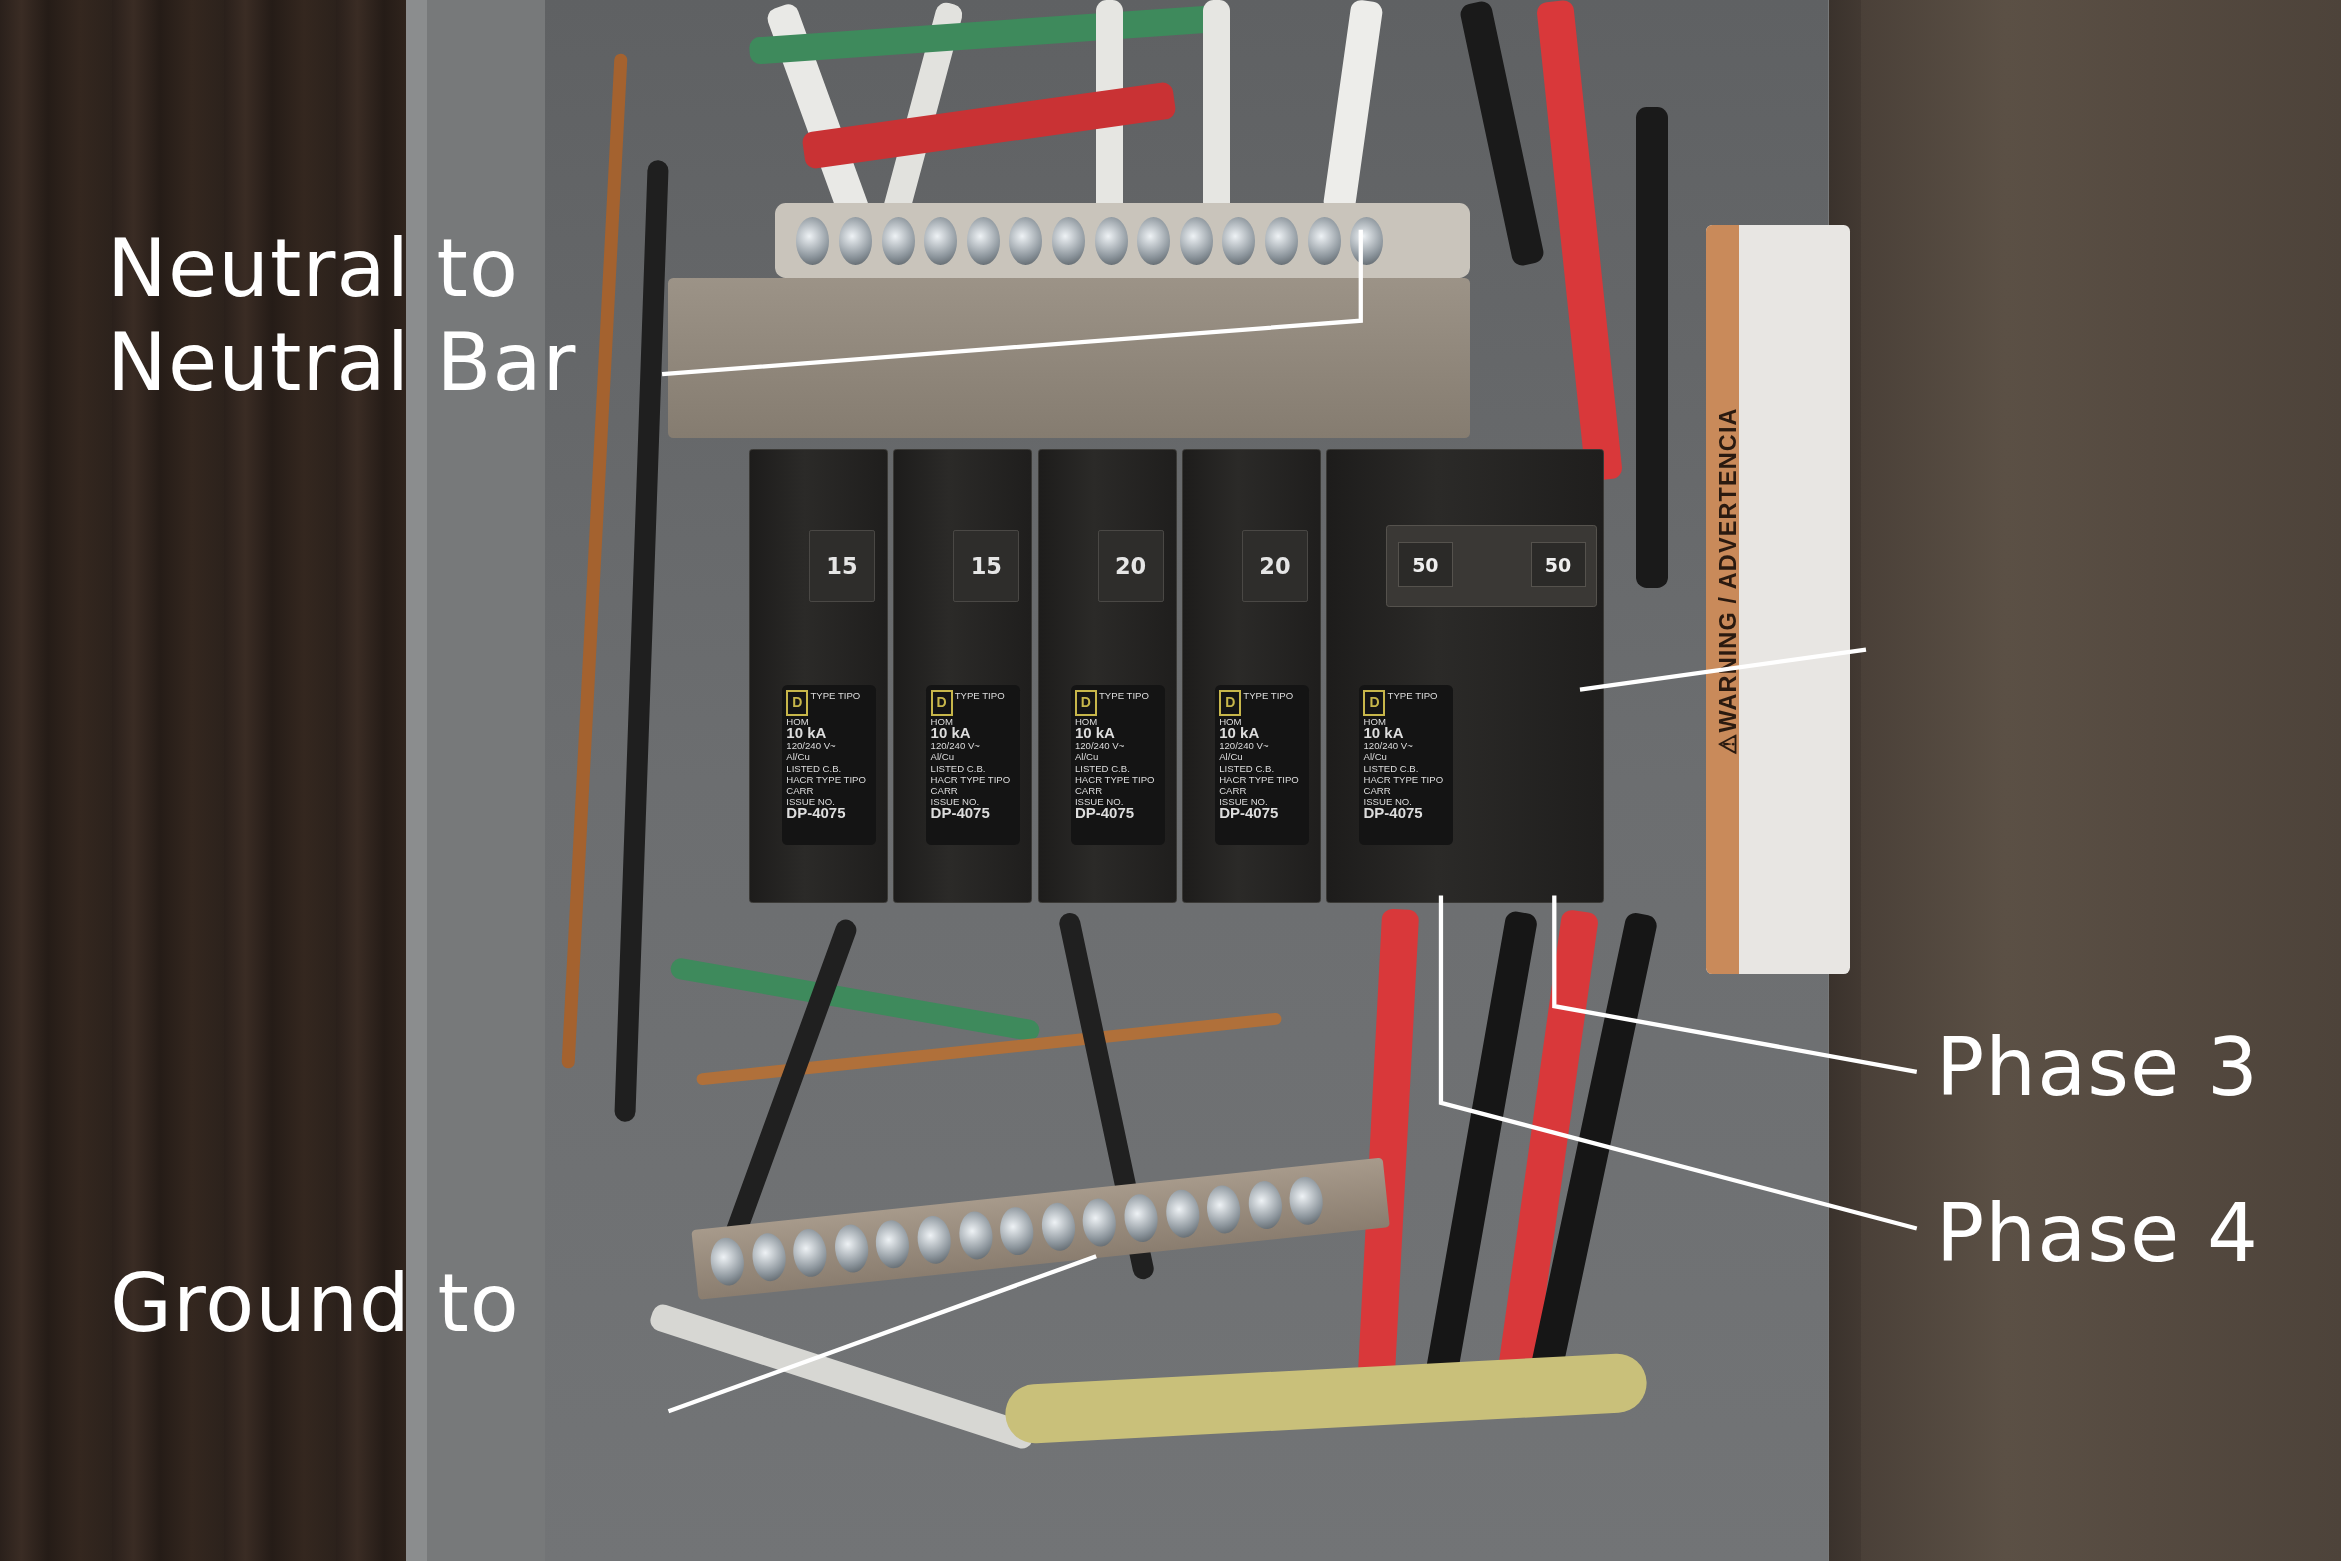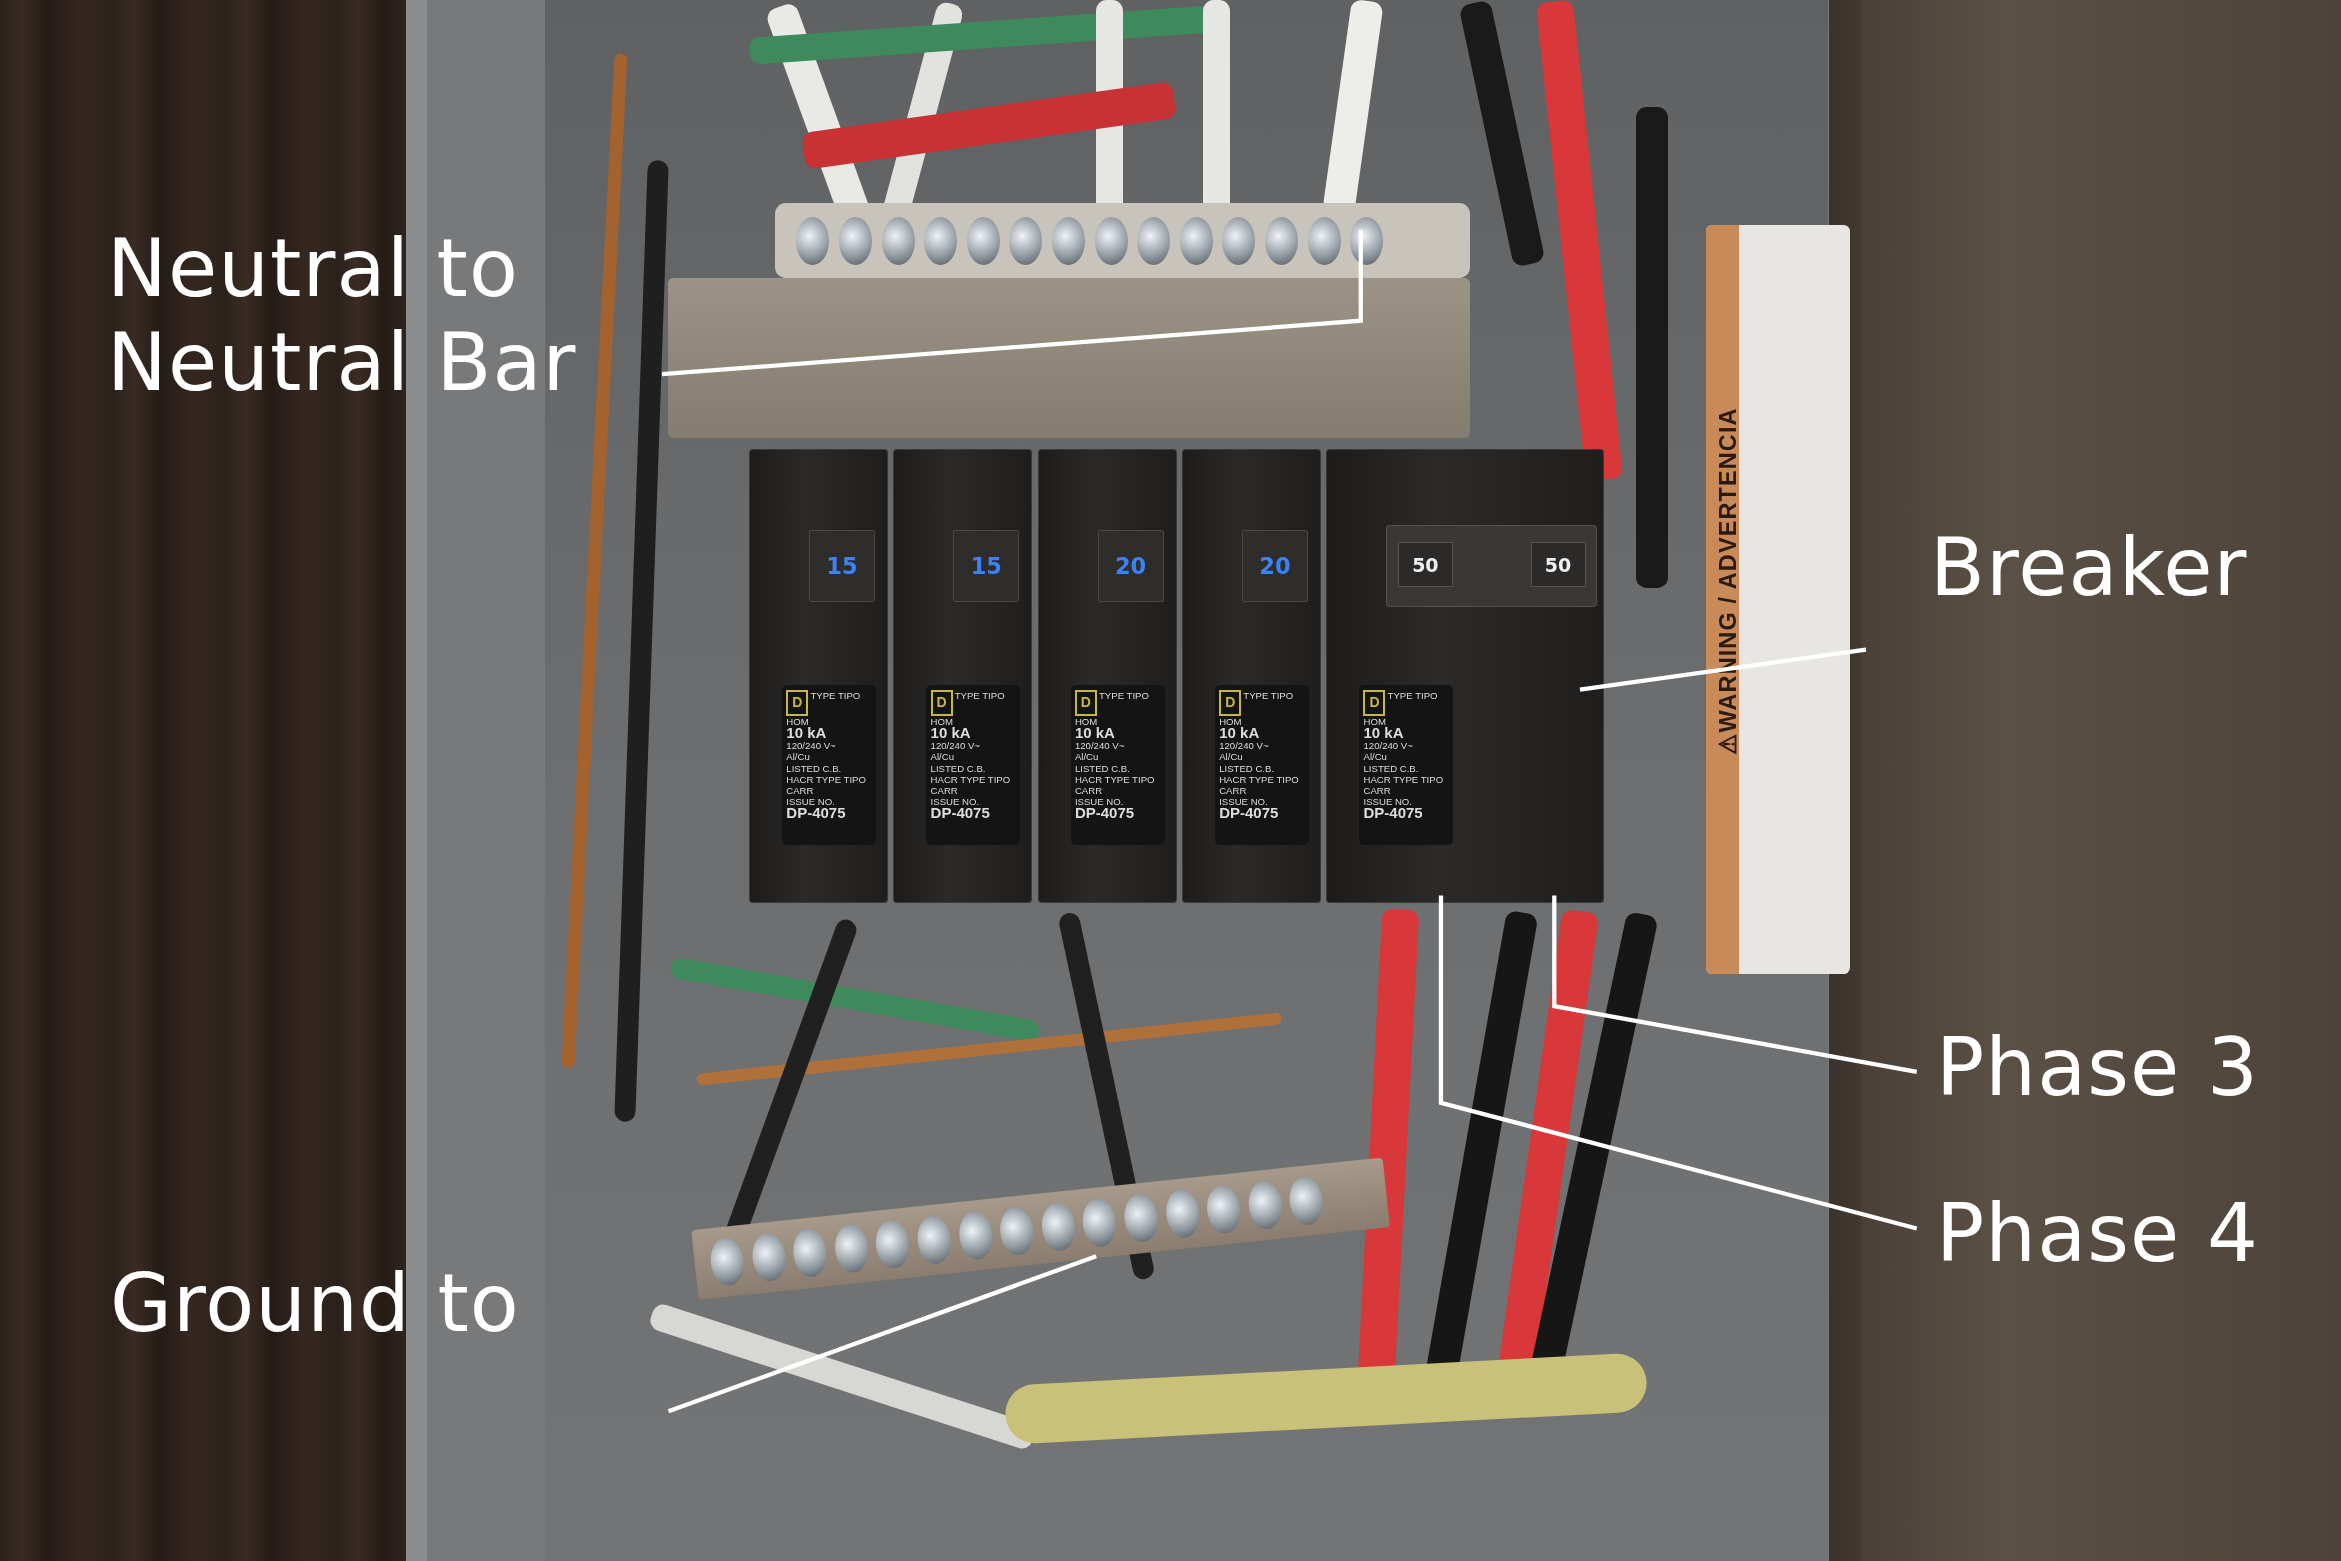--- a/index.html
+++ b/index.html
@@ -16,21 +16,21 @@
   .panel-inner { left:545px; top:0; width:1283px; height:1561px; background:linear-gradient(180deg,#5f6163 0%,#6c6e70 50%,#727476 100%); }
   
   .neutral-plate { left:668px; top:278px; width:802px; height:160px; background:linear-gradient(180deg,#9c9387,#857c70); border-radius:5.3px; }
   .neutral-bar { left:775px; top:203px; width:695px; height:75px; background:#c9c4bb; border-radius:10.7px; display:flex; align-items:center; padding-left:21.4px; gap:9.6px; box-sizing:border-box; }
   .screw { width:33px; height:48px; border-radius:50%; background:radial-gradient(circle at 40% 40%, #eef2f5, #8c959c 60%, #4d5459); flex:0 0 auto; }
   .ground-bar { left:695px; top:1230px; width:695px; height:70px; background:linear-gradient(180deg,#a79a8b,#8a7d6f); transform:rotate(-6deg); transform-origin:left center; display:flex; align-items:center; padding-left:16px; gap:8.6px; box-sizing:border-box; border-radius:4.3px; }
   
   .breakers { left:749px; top:449px; width:952px; height:454px; display:flex; gap:5.3px; }
   .breaker { position:relative; width:139px; height:454px; background:linear-gradient(90deg,#1d1c1b,#2b2a28 40%,#1f1e1d); border:1.6px solid #3a3936; border-radius:3.2px; box-sizing:border-box; }
   .breaker.wide { width:278px; }
-  .handle { position:absolute; top:80px; left:59px; width:64px; height:70px; background:#2e2d2b; border:1.6px solid #4a4845; border-radius:2.1px; color:#3b82f6; font-weight:bold; font-size:22.5px; display:flex; align-items:center; justify-content:center; }
+  .handle { position:absolute; top:80px; left:59px; width:64px; height:70px; background:#2e2d2b; border:1.6px solid #4a4845; border-radius:2.1px; color:#e5e5e5; font-weight:bold; font-size:22.5px; display:flex; align-items:center; justify-content:center; }
   .handle-tie { position:absolute; top:75px; left:59px; width:209px; height:80px; background:#3a3835; border:1.6px solid #55524d; border-radius:3.2px; }
   .tie-num { position:absolute; top:16px; width:53px; height:43px; background:#2b2a28; color:#eee; font-weight:bold; font-size:19px; display:flex; align-items:center; justify-content:center; border:1.1px solid #55524d; }
   .label-plate { position:absolute; top:235px; left:32px; width:94px; height:160px; background:#141414; border-radius:5.3px; color:#ddd; font-family:"Liberation Sans", sans-serif; font-size:9.6px; line-height:11.2px; padding:5.3px 4.3px; box-sizing:border-box; }
   .sqd { display:inline-block; width:18px; height:21.4px; border:2.1px solid #c7b64a; color:#c7b64a; font-weight:bold; font-size:14px; text-align:center; line-height:20.3px; vertical-align:top; margin-right:2.1px; }
   .lp-big { font-weight:bold; font-size:15px; }
   
   .wire { position:absolute; border-radius:10.7px; }
   
   .warning { left:1706px; top:225px; width:144px; height:749px; background:#e8e6e3; border-radius:6.4px; overflow:hidden; }
   .warning-band { position:absolute; left:0; top:0; width:33px; height:100%; background:#c98a5a; }
@@ -193,20 +193,19 @@
   <polyline points="2907,1675 2907,1882 3585,2005" fill="none" stroke="#fff" stroke-width="8"></polyline>
   <polyline points="2695,1675 2695,2063 3585,2298" fill="none" stroke="#fff" stroke-width="8"></polyline>
   <polyline points="1250,2640 2050,2350" fill="none" stroke="#fff" stroke-width="8"></polyline>
 </svg>
 
 <div class="ann" style="left:107px;top:222px;">
   <div>Neutral to</div>
   <div>Neutral Bar</div>
 </div>
 <div class="ann" style="left:1839px;top:521px;">
-  <div style="padding-left:91px;">Breaker</div>
 </div>
 <div class="ann" style="left:1936px;top:1021px;">Phase 3</div>
 <div class="ann" style="left:1936px;top:1187px;">Phase 4</div>
 <div class="ann" style="left:110px;top:1257px;">
   <div>Ground to</div>
 </div>
 
 
 </body></html>

